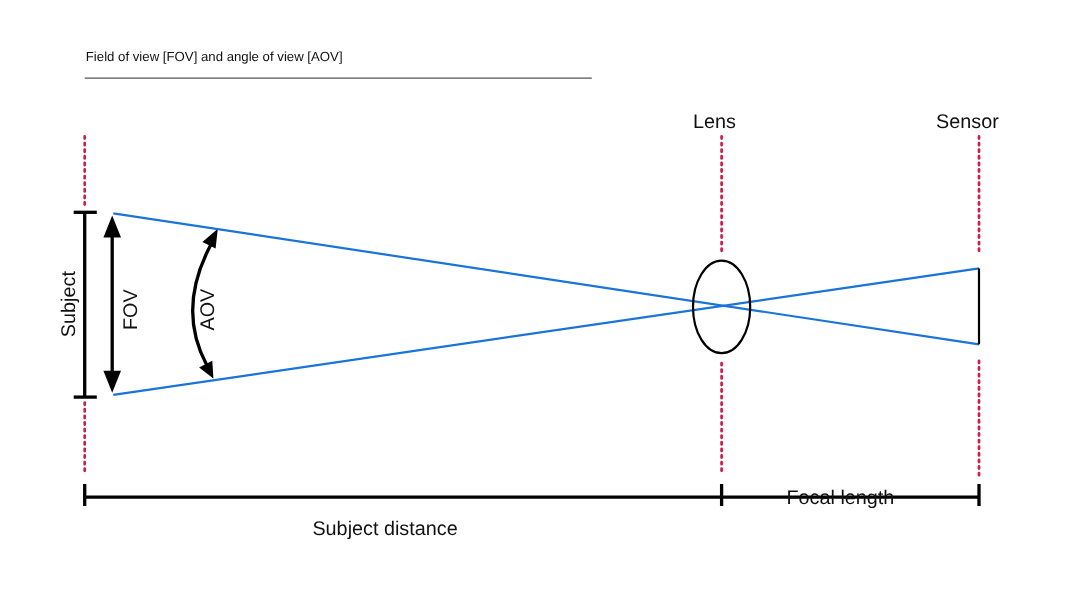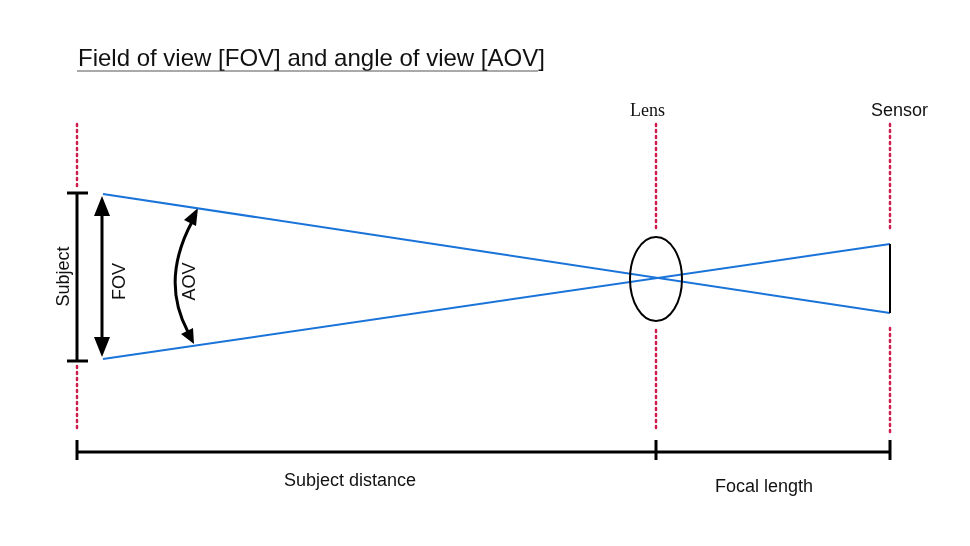--- a/index.html
+++ b/index.html
@@ -1,20 +1,20 @@
 <!DOCTYPE html>
 <html><head>
   <meta charset="utf-8">
   <style>
     html, body { margin: 0; padding: 0; background: #ffffff; }
     body { width: 970px; height: 546px; position: relative; overflow: hidden;
            font-family: "Liberation Sans", sans-serif; }
     svg { position: absolute; left: 0; top: 0; }
     .lbl { position: absolute; font-size: 18px; color: #111; white-space: nowrap; }
-    .title { left: 78px; top: 44px; font-size: 24px; }
+    .title { left: 78px; top: 44px; font-size: 12px; }
     .rot { transform-origin: center center; transform: rotate(-90deg); }
   </style>
 </head>
 <body>
 
 <div class="lbl title">Field of view [FOV] and angle of view [AOV]</div>
 
 <svg width="970" height="546" viewBox="0 0 970 546">
 
   <line x1="77" y1="71" x2="538" y2="71" stroke="#555" stroke-width="1.2"></line>
@@ -56,21 +56,21 @@
   <line x1="890" y1="244" x2="890" y2="313" stroke="#000" stroke-width="2"></line>
 
   <g stroke="#000" stroke-width="3">
     <line x1="77" y1="452" x2="890" y2="452"></line>
     <line x1="77" y1="440" x2="77" y2="460"></line>
     <line x1="656" y1="440" x2="656" y2="460"></line>
     <line x1="890" y1="440" x2="890" y2="460"></line>
   </g>
 </svg>
 
-<div class="lbl" style="left:630px; top:100px;font-family:Liberation Serif, serif;">Lens</div>
-<div class="lbl" style="left:851px; top:100px;margin-left:20px;">Sensor</div>
+<div class="lbl" style="left:630px; top:100px;">Lens</div>
+<div class="lbl" style="left:851px; top:100px;">Sensor</div>
 
 <div class="lbl rot" style="left:33px; top:266px; width:60px; text-align:center;">Subject</div>
 <div class="lbl rot" style="left:97px; top:271px; width:44px; text-align:center;">FOV</div>
 <div class="lbl rot" style="left:167px; top:271px; width:44px; text-align:center;">AOV</div>
 
 <div class="lbl" style="left:284px; top:470px;">Subject distance</div>
-<div class="lbl" style="left:715px; top:476px;">Focal length</div>
+<div class="lbl" style="left:715px; top:442px;">Focal length</div>
 
 </body></html>

